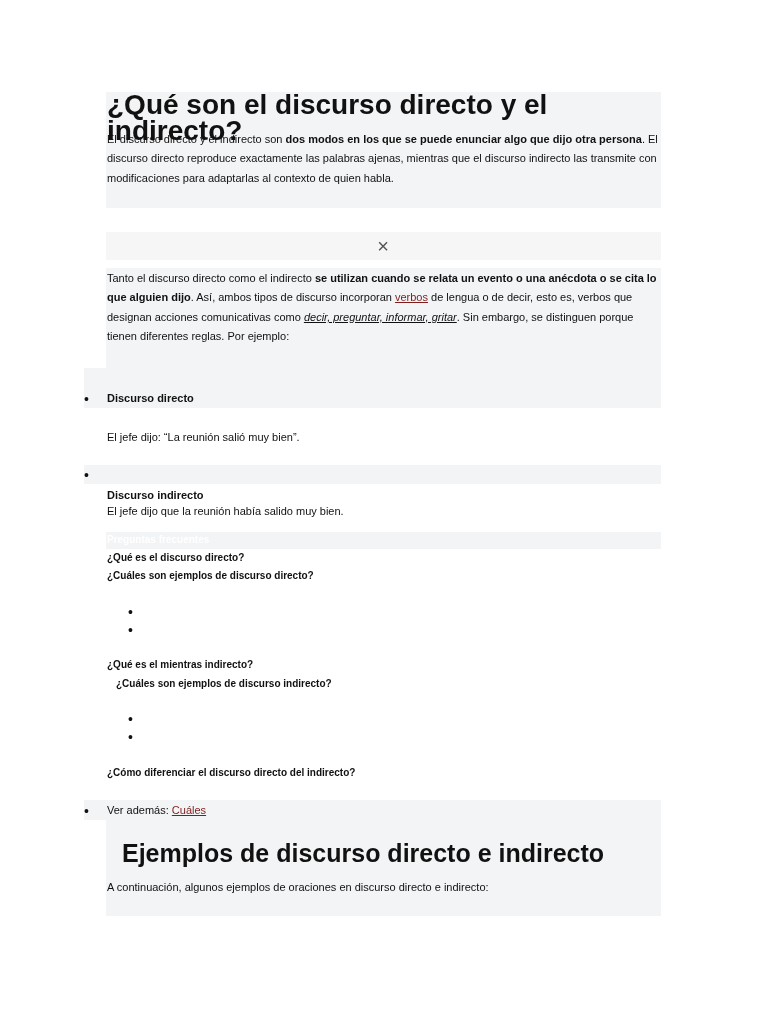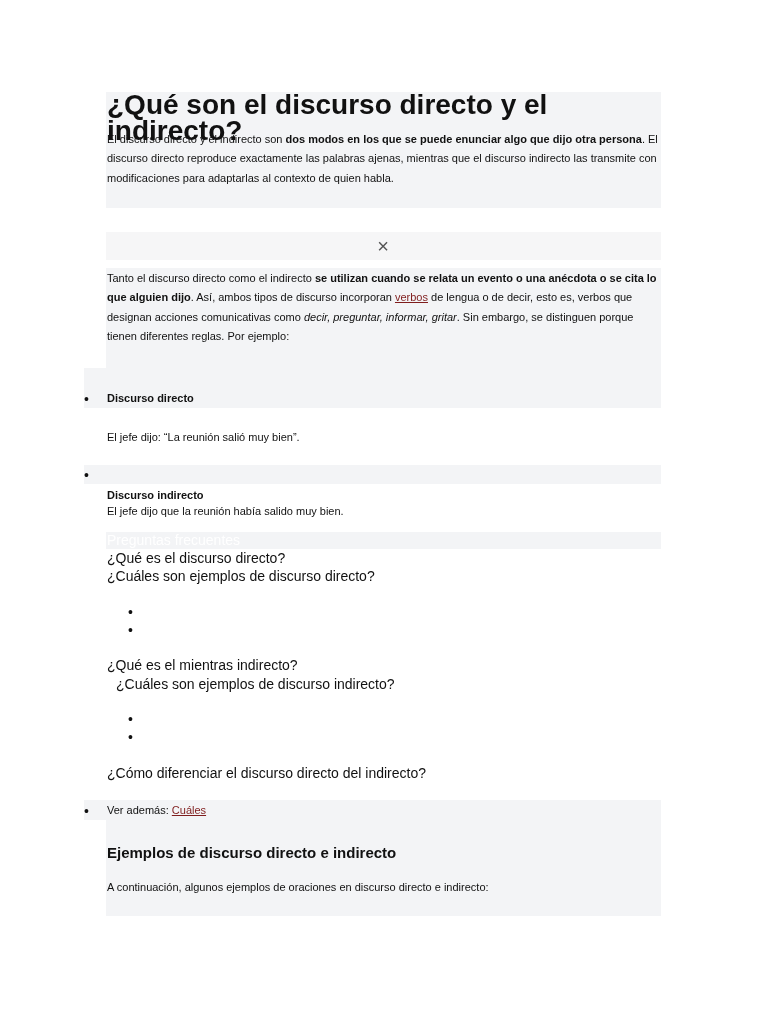--- a/index.html
+++ b/index.html
@@ -4,24 +4,24 @@
 <style>
   html, body { margin:0; padding:0; background:#ffffff; }
   body { width:768px; height:1024px; position:relative; overflow:hidden;
          font-family:"Liberation Sans", sans-serif; color:#111; }
   .abs { position:absolute; }
   .gray { background:#f3f4f6; }
   .gray-light { background:#f6f6f7; }
   .h2 { font-size:28px; font-weight:bold; line-height:26px; margin:0; color:#111; }
   .p { font-size:11px; line-height:19.3px; margin:0; }
   .b { font-weight:bold; }
-  .i { font-style:italic; }
+  .i { font-style:italic;text-decoration:underline; }
   a { color:#7f1d1d; text-decoration:underline; }
   .bullet { position:absolute; font-size:14px; line-height:18px; }
-  .faq-q { font-size:14px; font-weight:normal; line-height:18px; }
+  .faq-q { font-size:10px; font-weight:bold; line-height:18px; }
   .close-x { font-size:20px; color:#555; line-height:28px; text-align:center; }
 </style>
 </head>
 <body>
 
 <div class="abs gray" style="left:106px; top:92px; width:555px; height:116px;"></div>
 <h2 class="abs h2" style="left:107px; top:92px; width:560px;">¿Qué son el discurso directo y el indirecto?</h2>
 <p class="abs p" style="left:107px; top:130px; width:556px;">
   <span>El discurso directo y el indirecto son </span><span class="b">dos modos en los que se puede enunciar algo que dijo otra persona</span><span>. El discurso directo reproduce exactamente las palabras ajenas, mientras que el discurso indirecto las transmite con modificaciones para adaptarlas al contexto de quien habla.</span>
 </p>
@@ -60,14 +60,14 @@
 
 <div class="abs faq-q" style="left:107px; top:764px;">¿Cómo diferenciar el discurso directo del indirecto?</div>
 
 <div class="abs gray" style="left:84px; top:800px; width:577px; height:20px;"></div>
 <div class="abs gray" style="left:106px; top:820px; width:555px; height:96px;"></div>
 <span class="bullet" style="left:84px; top:802px;">•</span>
 <div class="abs p" style="left:107px; top:801px;">
   <span>Ver además: </span><a href="#">Cuáles</a>
 </div>
 
-<h2 class="abs h2" style="left:107px; top:839px; font-size:15px; line-height:28px;">Ejemplos de discurso directo e indirecto</h2>
+<h2 class="abs h2" style="left:122px; top:839px; font-size:25px; line-height:28px;">Ejemplos de discurso directo e indirecto</h2>
 <p class="abs p" style="left:107px; top:878px; width:520px;">A continuación, algunos ejemplos de oraciones en discurso directo e indirecto:</p>
 
 </body></html>

